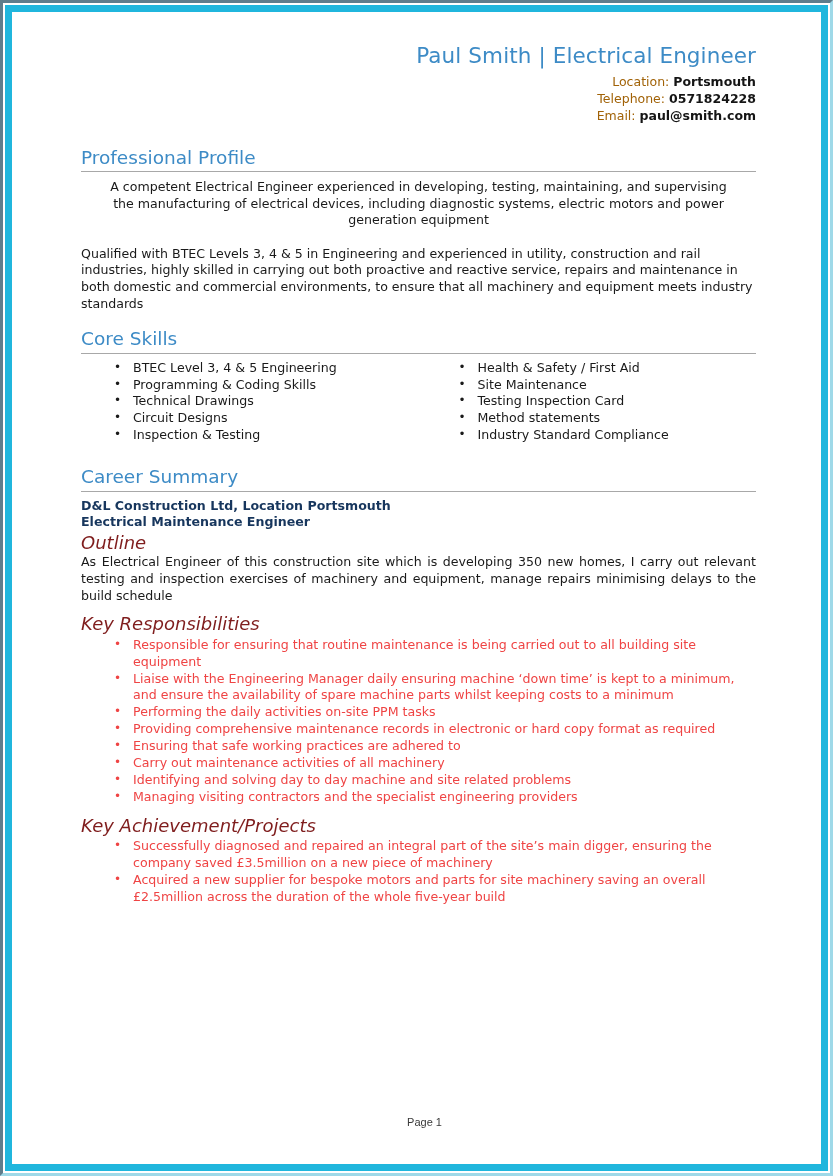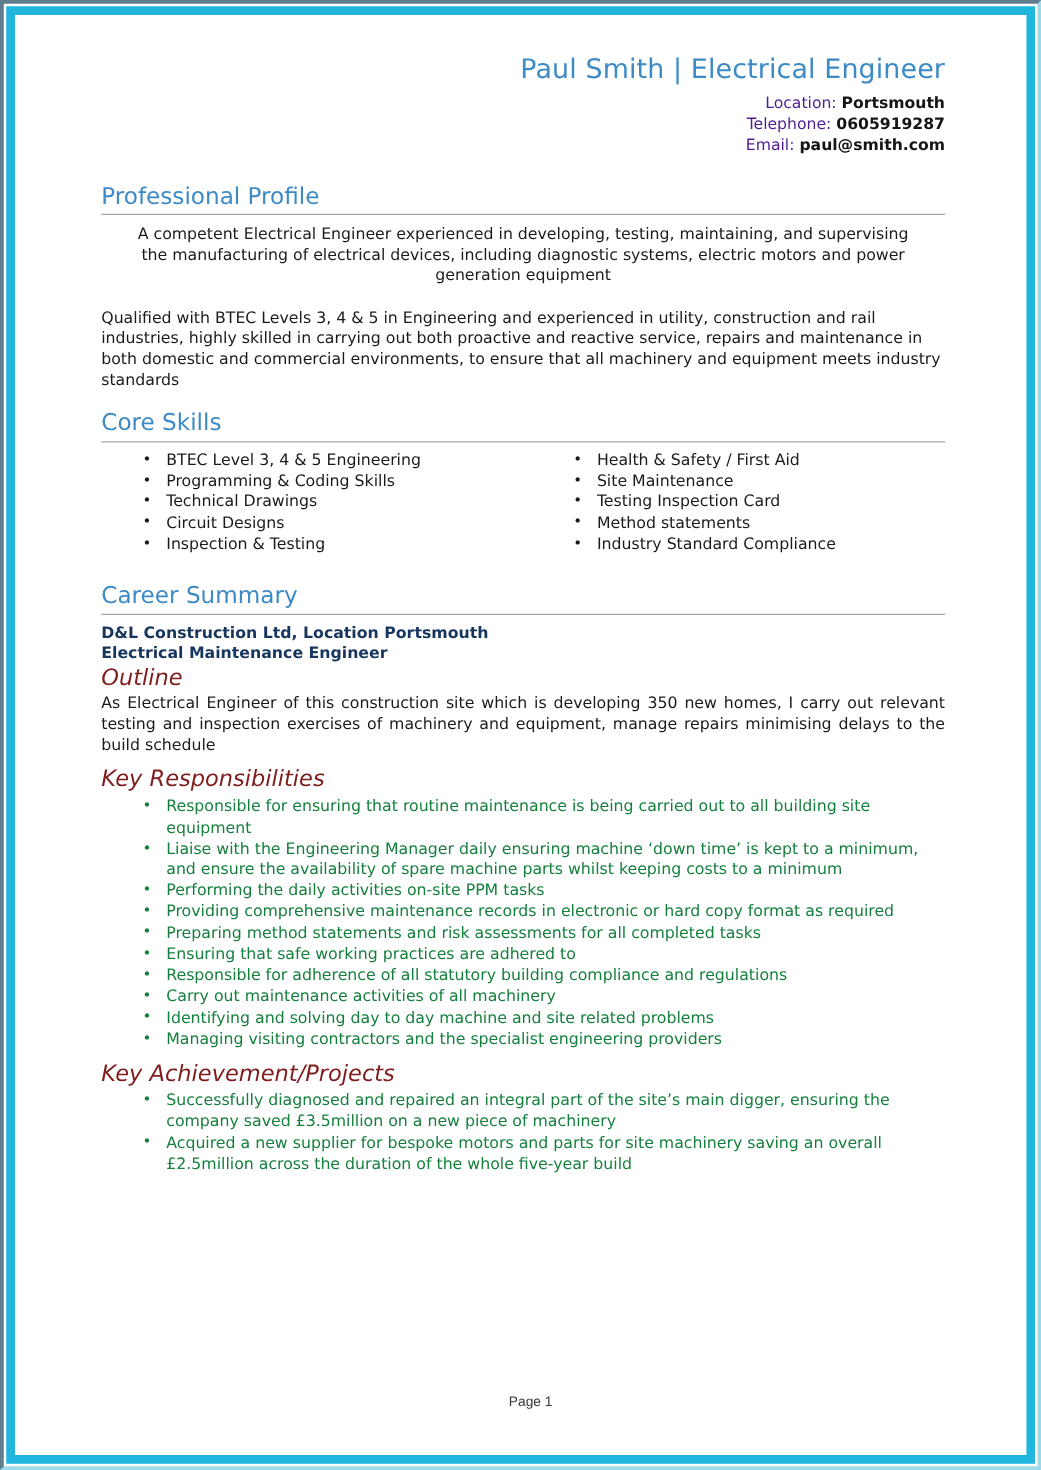--- a/index.html
+++ b/index.html
@@ -58,21 +58,21 @@
     letter-spacing: .1px;
     line-height: 1.18;
     white-space: nowrap;
   }
   .contact-lines {
     text-align: right;
     margin-top: 6px;
     line-height: 1.34;
   }
   .contact-line { font-size: 12.5px; white-space: nowrap; }
-  .contact-label { color: #4c1d95; }
+  .contact-label { color: #a16207; }
   .contact-value { color: #151515; font-weight: bold; }
 
   
   .section { margin-top: 0; }
   .section-title {
     color: #3d8bc6;
     font-size: 18.5px;
     line-height: 1.1;
     padding-bottom: 3px;
   }
@@ -138,21 +138,21 @@
     color: #7f1d1d;
     margin-top: 8px;
     line-height: 1.3;
   }
   .sub-label.tight { margin-top: 0; }
 
   .resp-list { list-style: none; margin: 1px 0 0 0; padding: 0; }
   .resp-li {
     position: relative;
     font-size: 12.6px;
-    color: #15803d;
+    color: #ef4444;
     line-height: 1.345;
     padding-left: 52px;
   }
   .resp-li::before {
     content: "\2022";
     position: absolute;
     left: 33px;
     top: -1px;
     font-size: 12px;
   }
@@ -182,21 +182,21 @@
       <div class="cv-header">
         <div class="cv-name">Paul Smith | Electrical Engineer</div>
 
         <div class="contact-lines">
           <div class="contact-line">
             <span class="contact-label">Location:</span>
             <span class="contact-value">Portsmouth</span>
           </div>
           <div class="contact-line">
             <span class="contact-label">Telephone:</span>
-            <span class="contact-value">0605919287</span>
+            <span class="contact-value">0571824228</span>
           </div>
           <div class="contact-line">
             <span class="contact-label">Email:</span>
             <span class="contact-value">paul@smith.com</span>
           </div>
         </div>
       </div>
 
       <div class="gap-l"></div>
 
@@ -252,23 +252,21 @@
 
         <div class="sub-label tight">Outline</div>
         <div class="para para-justify">As Electrical Engineer of this construction site which is developing 350 new homes, I carry out relevant testing and inspection exercises of machinery and equipment, manage repairs minimising delays to the build schedule</div>
 
         <div class="sub-label">Key Responsibilities</div>
         <ul class="resp-list">
           <li class="resp-li">Responsible for ensuring that routine maintenance is being carried out to all building site equipment</li>
           <li class="resp-li">Liaise with the Engineering Manager daily ensuring machine ‘down time’ is kept to a minimum, and ensure the availability of spare machine parts whilst keeping costs to a minimum</li>
           <li class="resp-li">Performing the daily activities on-site PPM tasks</li>
           <li class="resp-li">Providing comprehensive maintenance records in electronic or hard copy format as required</li>
-          <li class="resp-li">Preparing method statements and risk assessments for all completed tasks</li>
           <li class="resp-li">Ensuring that safe working practices are adhered to</li>
-          <li class="resp-li">Responsible for adherence of all statutory building compliance and regulations</li>
           <li class="resp-li">Carry out maintenance activities of all machinery</li>
           <li class="resp-li">Identifying and solving day to day machine and site related problems</li>
           <li class="resp-li">Managing visiting contractors and the specialist engineering providers</li>
         </ul>
 
         <div class="sub-label">Key Achievement/Projects</div>
         <ul class="resp-list">
           <li class="resp-li">Successfully diagnosed and repaired an integral part of the site’s main digger, ensuring the company saved £3.5million on a new piece of machinery</li>
           <li class="resp-li">Acquired a new supplier for bespoke motors and parts for site machinery saving an overall £2.5million across the duration of the whole five-year build</li>
         </ul>

